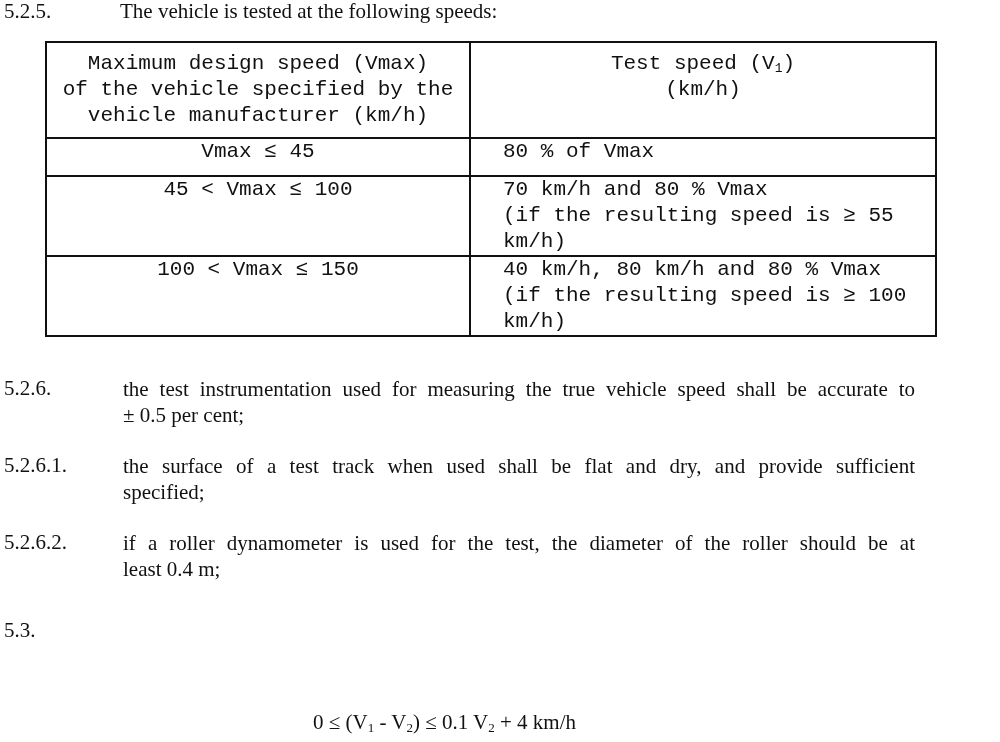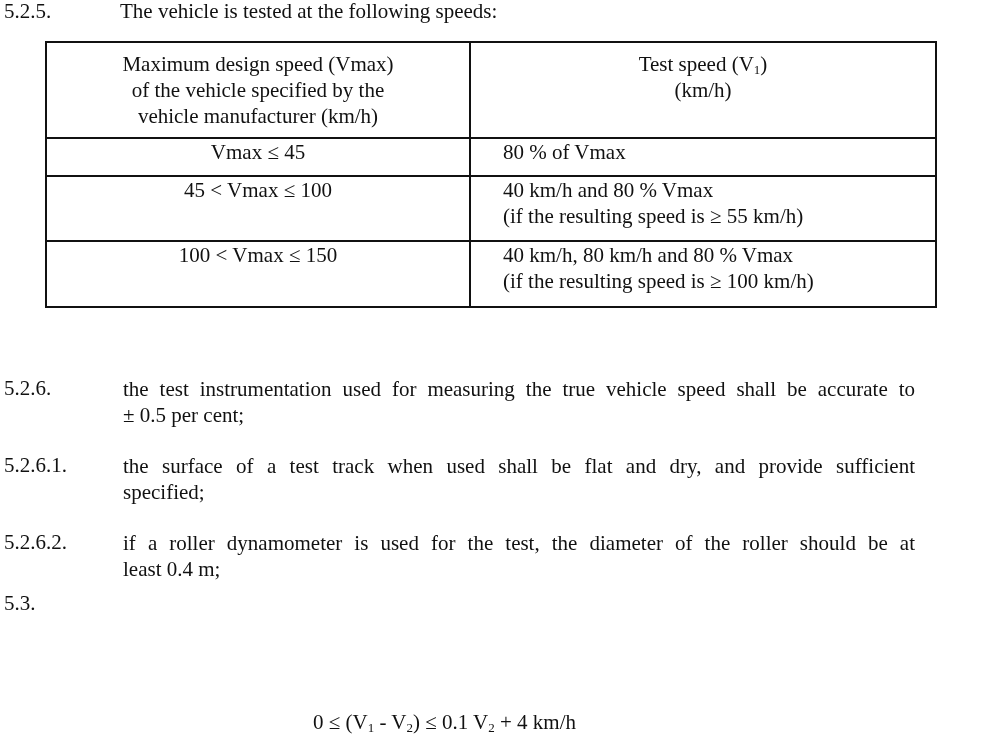--- a/index.html
+++ b/index.html
@@ -8,21 +8,21 @@
     font-family:"Liberation Serif", "DejaVu Serif", serif;
     color:#111111; font-size:21px;
   }
   .abs { position:absolute; white-space:nowrap; }
   .num { position:absolute; left:4px; }
   .para { position:absolute; left:123px; width:792px; line-height:26px; text-align:justify; }
   sub { font-size:13px; vertical-align:-3px; line-height:0; }
 
   table.speeds {
     position:absolute; left:45px; top:41px; width:892px;
-    border-collapse:collapse; table-layout:fixed;
+    border-collapse:collapse; table-layout:fixed;font-family:Liberation Mono, monospace;
   }
   table.speeds td, table.speeds th {
     border:2px solid #111; padding:0; font-weight:normal; vertical-align:top;
     line-height:26px;
   }
   table.speeds th { text-align:center; height:86px; padding-top:8px; }
   .col1 { width:424px; }
   .c-left { text-align:center; }
   .c-right { text-align:left; padding-left:32px !important; }
   .r1 td { height:36px; padding-top:6px; }
@@ -55,21 +55,21 @@
   </tr>
   <tr class="r1">
     <td class="c-left">Vmax ≤ 45</td>
     <td class="c-right">
       <div>80 % of Vmax</div>
     </td>
   </tr>
   <tr class="r2">
     <td class="c-left">45 &lt; Vmax ≤ 100</td>
     <td class="c-right">
-      <div>40 km/h and 80 % Vmax</div>
+      <div>70 km/h and 80 % Vmax</div>
       <div>(if the resulting speed is ≥ 55 km/h)</div>
     </td>
   </tr>
   <tr class="r3">
     <td class="c-left">100 &lt; Vmax ≤ 150</td>
     <td class="c-right">
       <div>40 km/h, 80 km/h and 80 % Vmax</div>
       <div>(if the resulting speed is ≥ 100 km/h)</div>
     </td>
   </tr>
@@ -87,17 +87,17 @@
   <div style="text-align:justify; text-align-last:justify;">the surface of a test track when used shall be flat and dry, and provide sufficient</div>
   <div>specified;</div>
 </div>
 
 <span class="num" style="top:530px;">5.2.6.2.</span>
 <div class="para" style="top:530px;">
   <div style="text-align:justify; text-align-last:justify;">if a roller dynamometer is used for the test, the diameter of the roller should be at</div>
   <div>least 0.4 m;</div>
 </div>
 
-<span class="num" style="top:591px;">5.3.</span>
+<span class="num" style="top:618px;">5.3.</span>
 <div class="para" style="top:607px; left:127px; width:788px;">
 </div>
 
 <div class="abs" style="left:313px; top:710px;"><span>0 ≤ (V</span><sub>1</sub><span> - V</span><sub>2</sub><span>) ≤ 0.1 V</span><sub>2</sub><span> + 4 km/h</span></div>
 
 </body></html>

